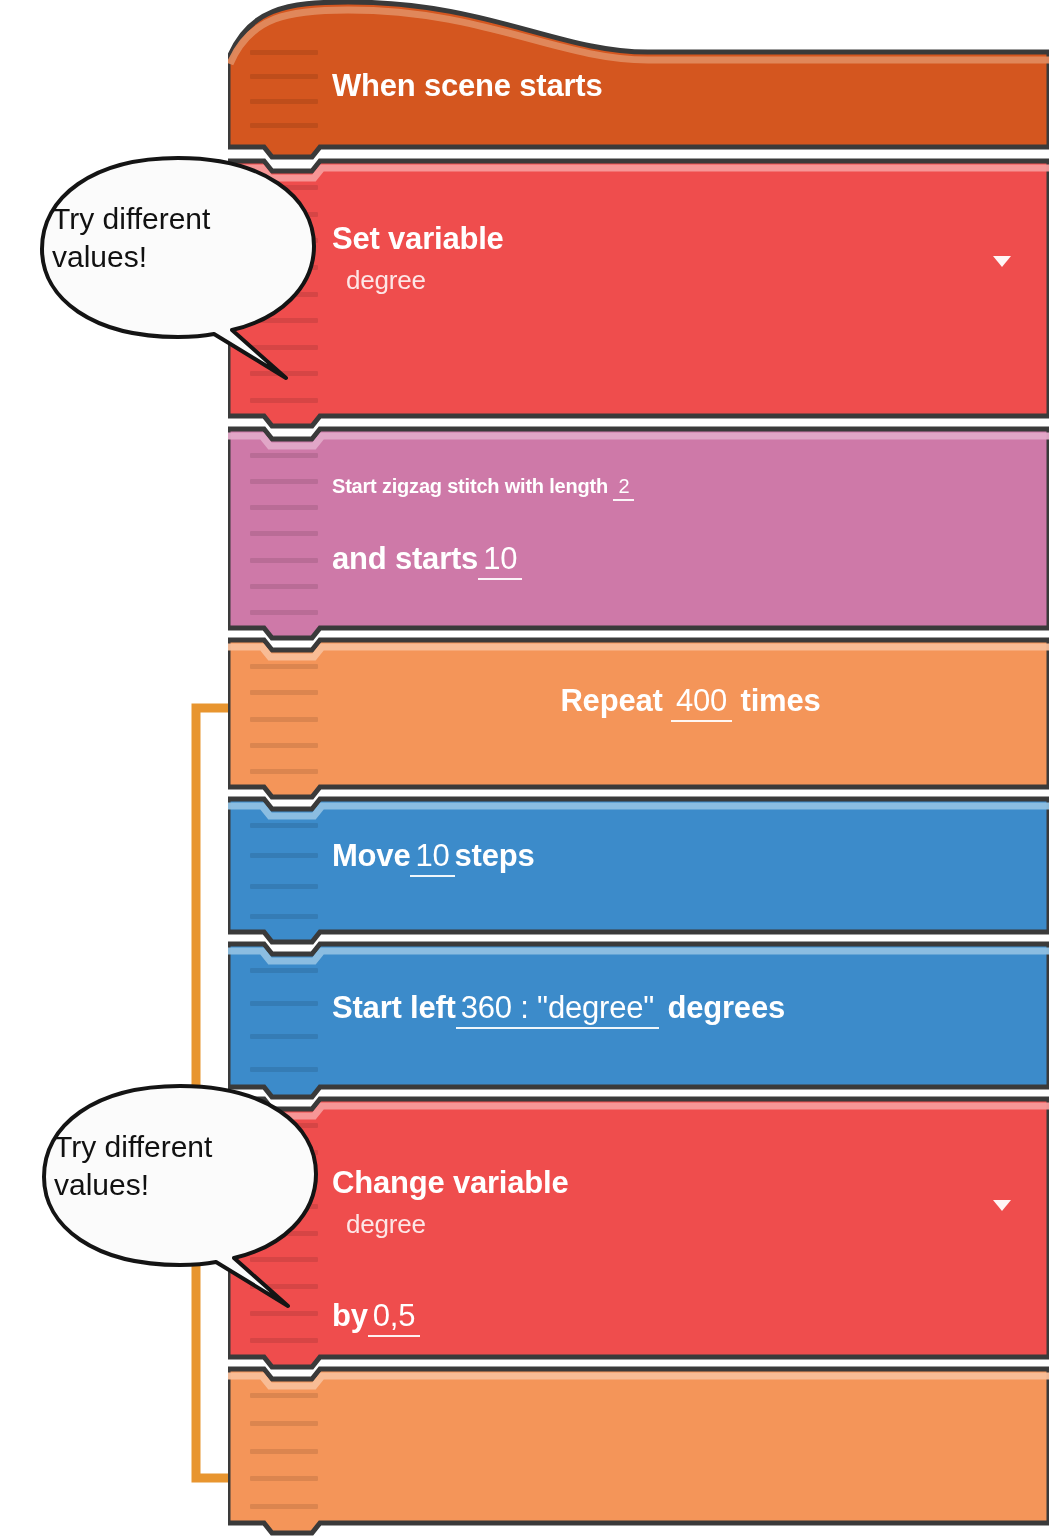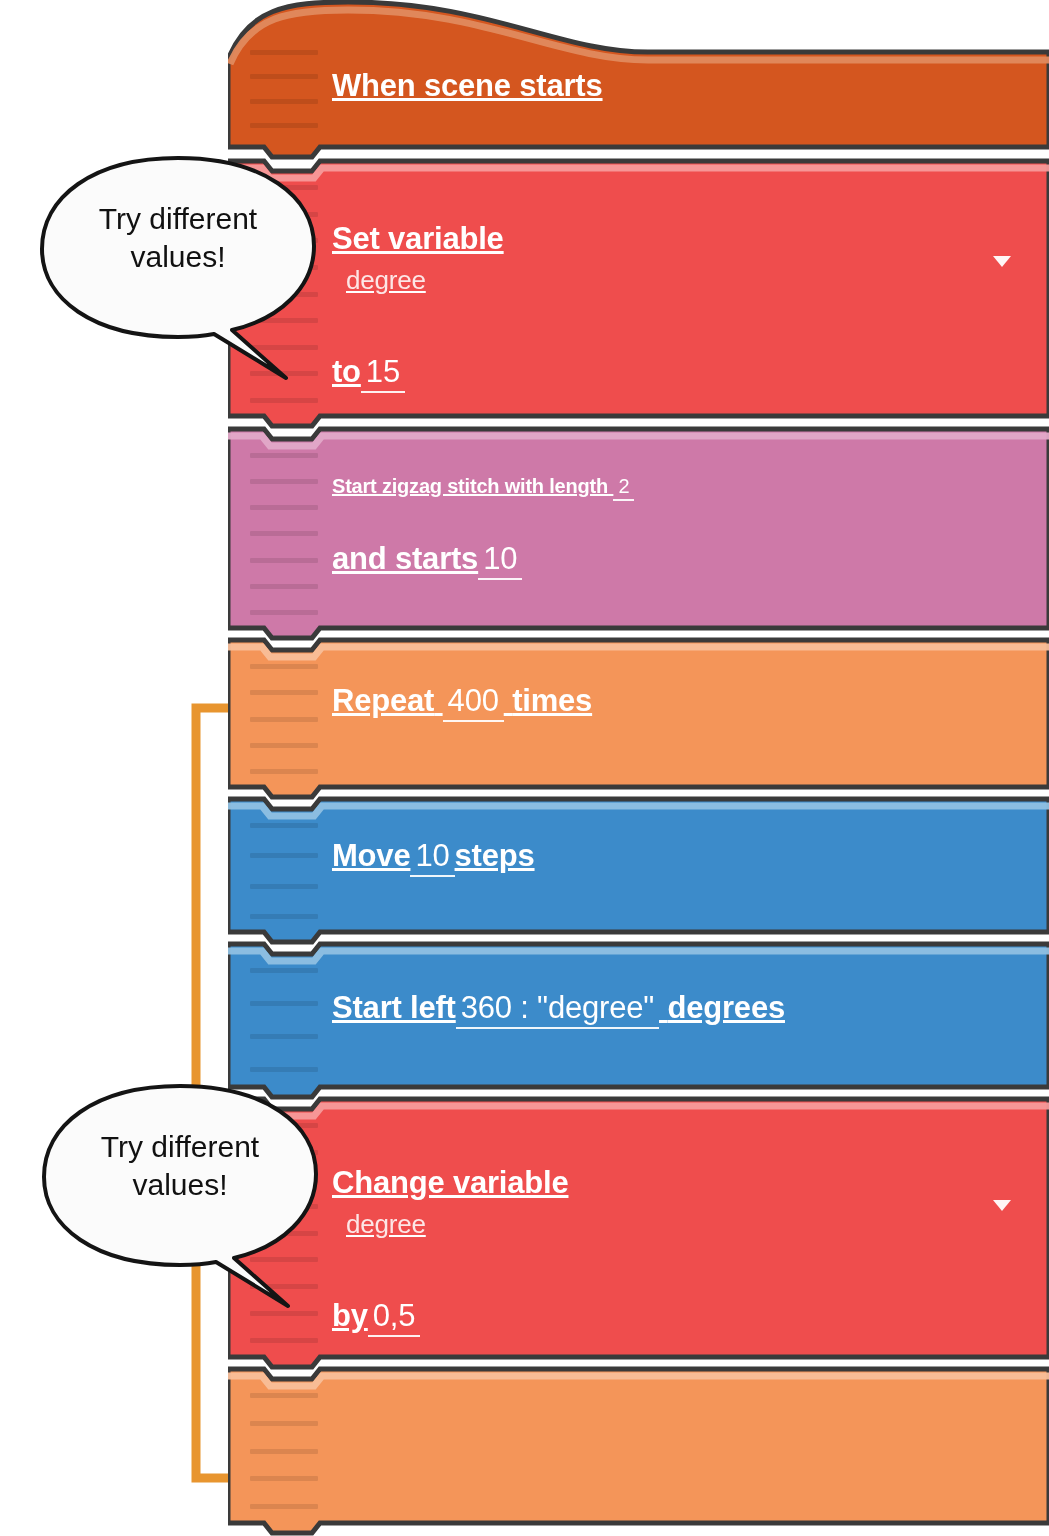--- a/index.html
+++ b/index.html
@@ -30,21 +30,20 @@
   }
   .grip i{display:block;height:5px;width:100%;background:rgba(0,0,0,0.10);border-radius:1px;}
 
   
   .btext{
     position:absolute;left:104px;right:0;
     color:#ffffff;
     font-weight:bold;
     letter-spacing:-0.2px;
     white-space:nowrap;
-    text-decoration:underline;
   }
   .row{line-height:1.0;}
 
   .val{
     font-weight:normal;
     border-bottom:2.5px solid rgba(255,255,255,0.92);
     padding:0 5px 1px 5px;
     color:#ffffff;
     display:inline-block;
   }
@@ -60,21 +59,21 @@
     border-left:9px solid transparent;
     border-right:9px solid transparent;
     border-top:11px solid #ffffff;
     opacity:.95;
   }
 
   
   .bubble{position:absolute;}
   .bubble .txt{
     position:absolute;
-    text-align:center;
+    text-align:left;
     color:#111111;
     font-size:30px;
     line-height:1.28;
     font-weight:normal;
     white-space:pre-line;
   }
 </style>
 </head>
 <body>
 
@@ -124,23 +123,20 @@
         <i></i>
         <i></i>
       </div>
       <div class="btext" style="top:64px;font-size:31px;">
         <span class="row">Set variable</span>
       </div>
       <div class="btext" style="top:108px;font-size:26px;left:118px;">
         <span class="varname">degree</span>
       </div>
       <div class="caret" style="left:765px;top:99px;"></div>
-      <div class="btext" style="top:197px;font-size:31px;">
-        <span class="row">to</span><span class="val">15</span>
-      </div>
     </div>
 
     <div class="block" style="top:425px;height:216px;">
       <svg class="body" viewBox="0 0 821 216" preserveAspectRatio="none">
         <path d="M 0 4 L 36 4 L 44 14 L 84 14 L 92 4 L 821 4
                  L 821 203 L 92 203 L 84 213 L 44 213 L 36 203 L 0 203 Z" fill="#CE79A8" stroke="#3A3A3A" stroke-width="5"></path>
         <path d="M 0 11 L 34 11 L 42 21 L 86 21 L 94 11 L 821 11" fill="none" stroke="#E2A9C8" stroke-width="7" opacity="0.95"></path>
       </svg>
       <div class="grip" style="top:28px;height:162px;">
         <i></i>
@@ -152,21 +148,21 @@
         <i></i>
       </div>
       <div class="btext" style="top:50px;font-size:20px;">
         <span class="row">Start zigzag stitch with length</span> <span class="val">2</span>
       </div>
       <div class="btext" style="top:116px;font-size:31px;">
         <span class="row">and starts</span><span class="val">10</span>
       </div>
     </div>
 
-    <div class="block" style="top:636px;height:164px;">
+    <div class="block" style="top:636px;height:164px;text-align:center;">
       <svg class="body" viewBox="0 0 821 164" preserveAspectRatio="none">
         <path d="M 0 4 L 36 4 L 44 14 L 84 14 L 92 4 L 821 4
                  L 821 151 L 92 151 L 84 161 L 44 161 L 36 151 L 0 151 Z" fill="#F49559" stroke="#3A3A3A" stroke-width="5"></path>
         <path d="M 0 11 L 34 11 L 42 21 L 86 21 L 94 11 L 821 11" fill="none" stroke="#F8BE99" stroke-width="7" opacity="0.95"></path>
       </svg>
       <div class="grip" style="top:28px;height:110px;">
         <i></i>
         <i></i>
         <i></i>
         <i></i>

